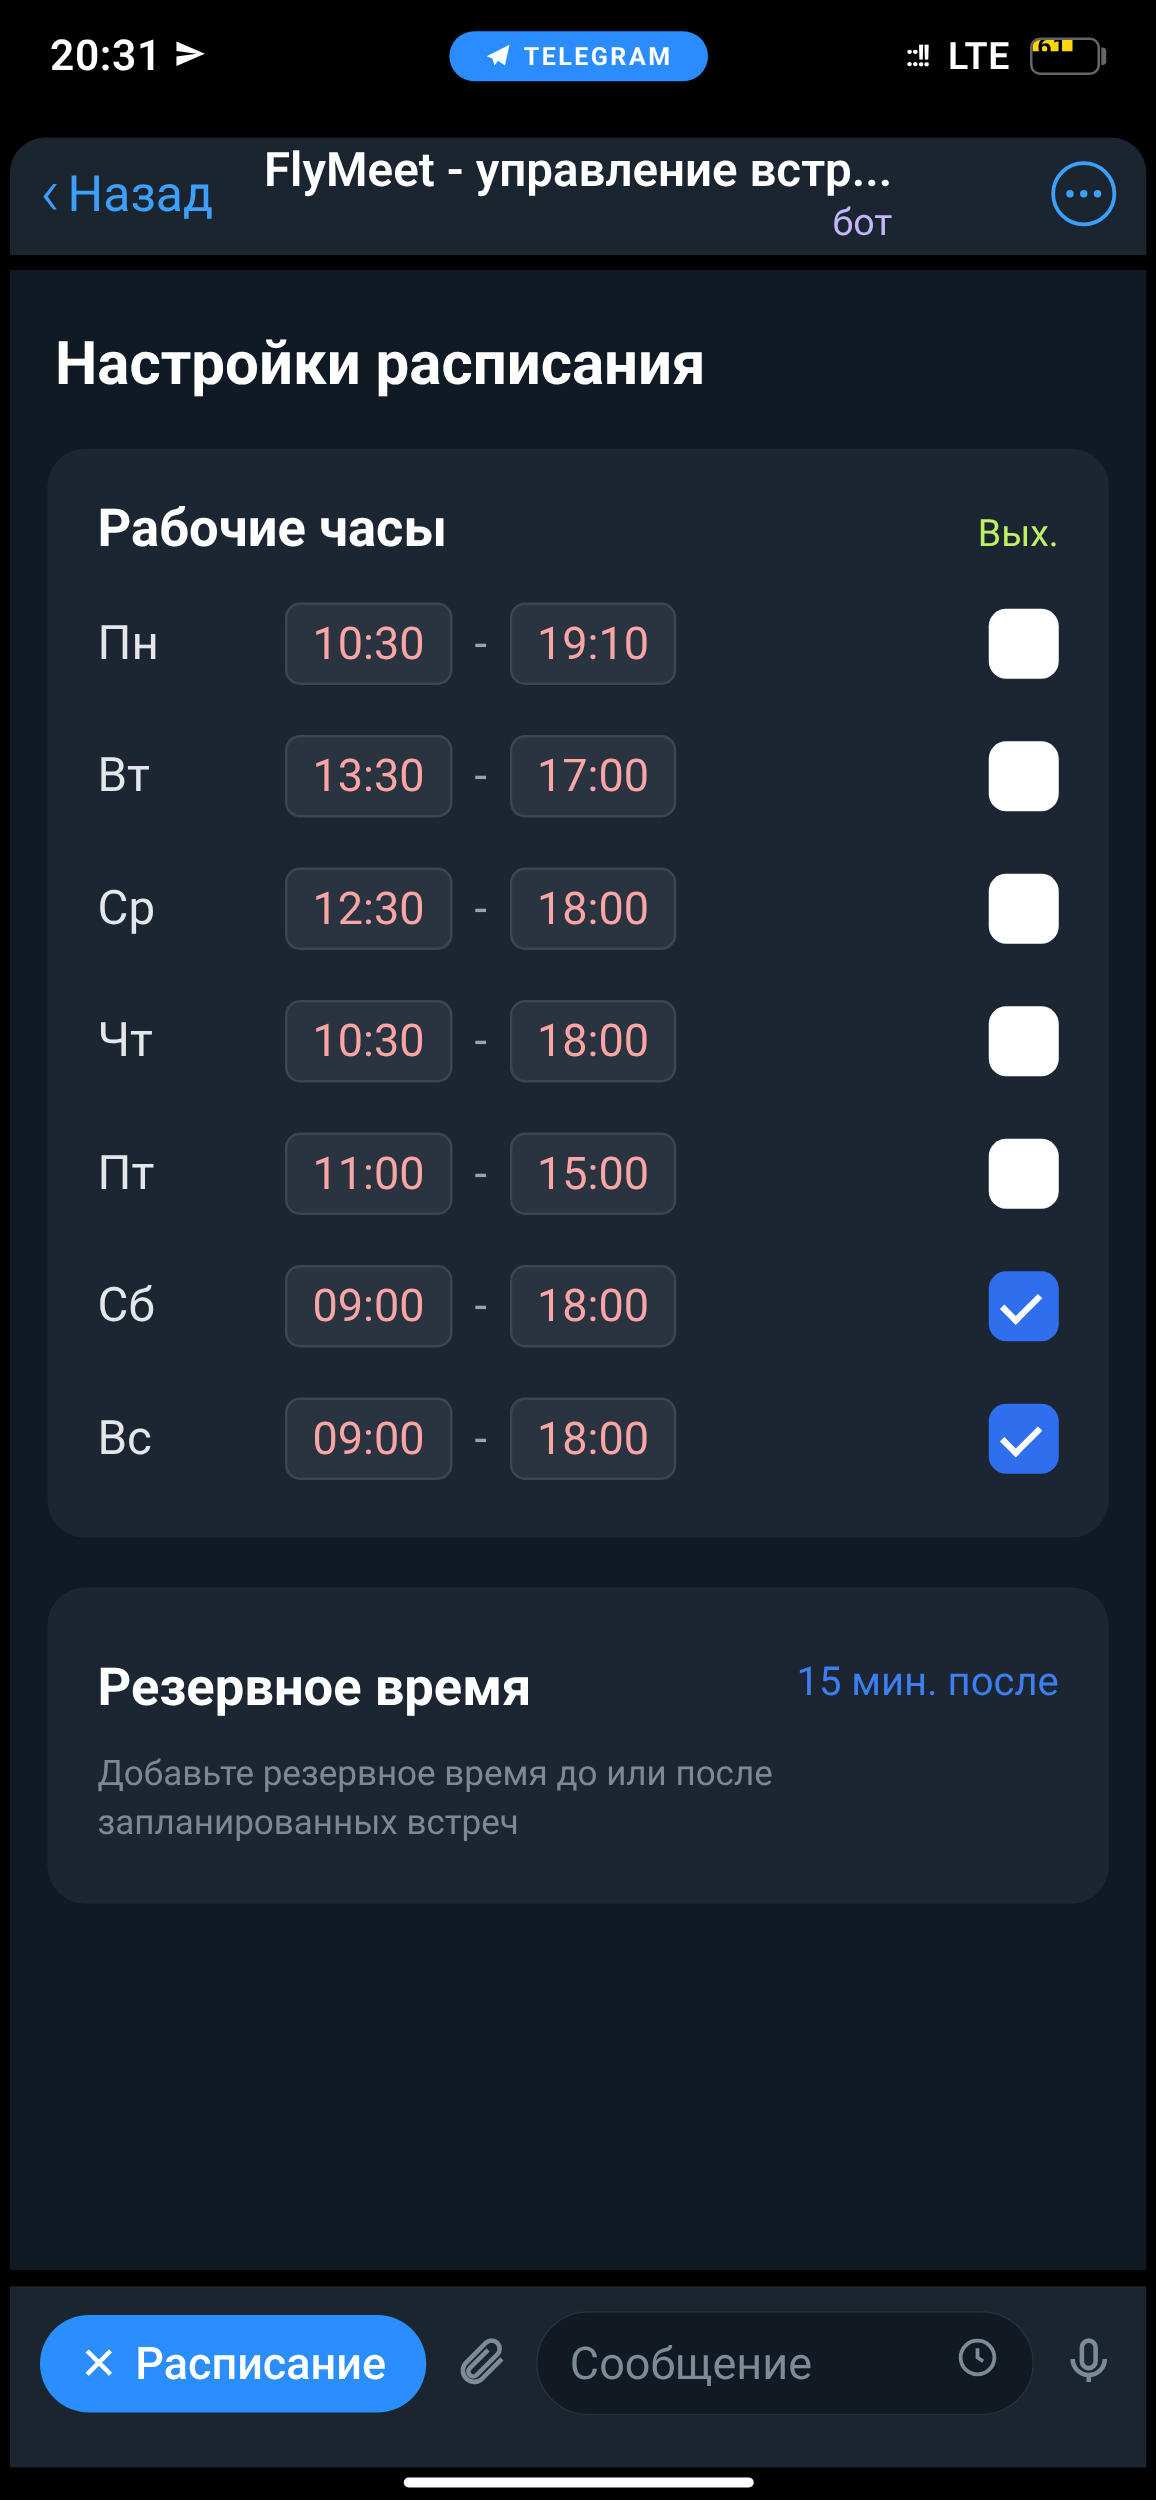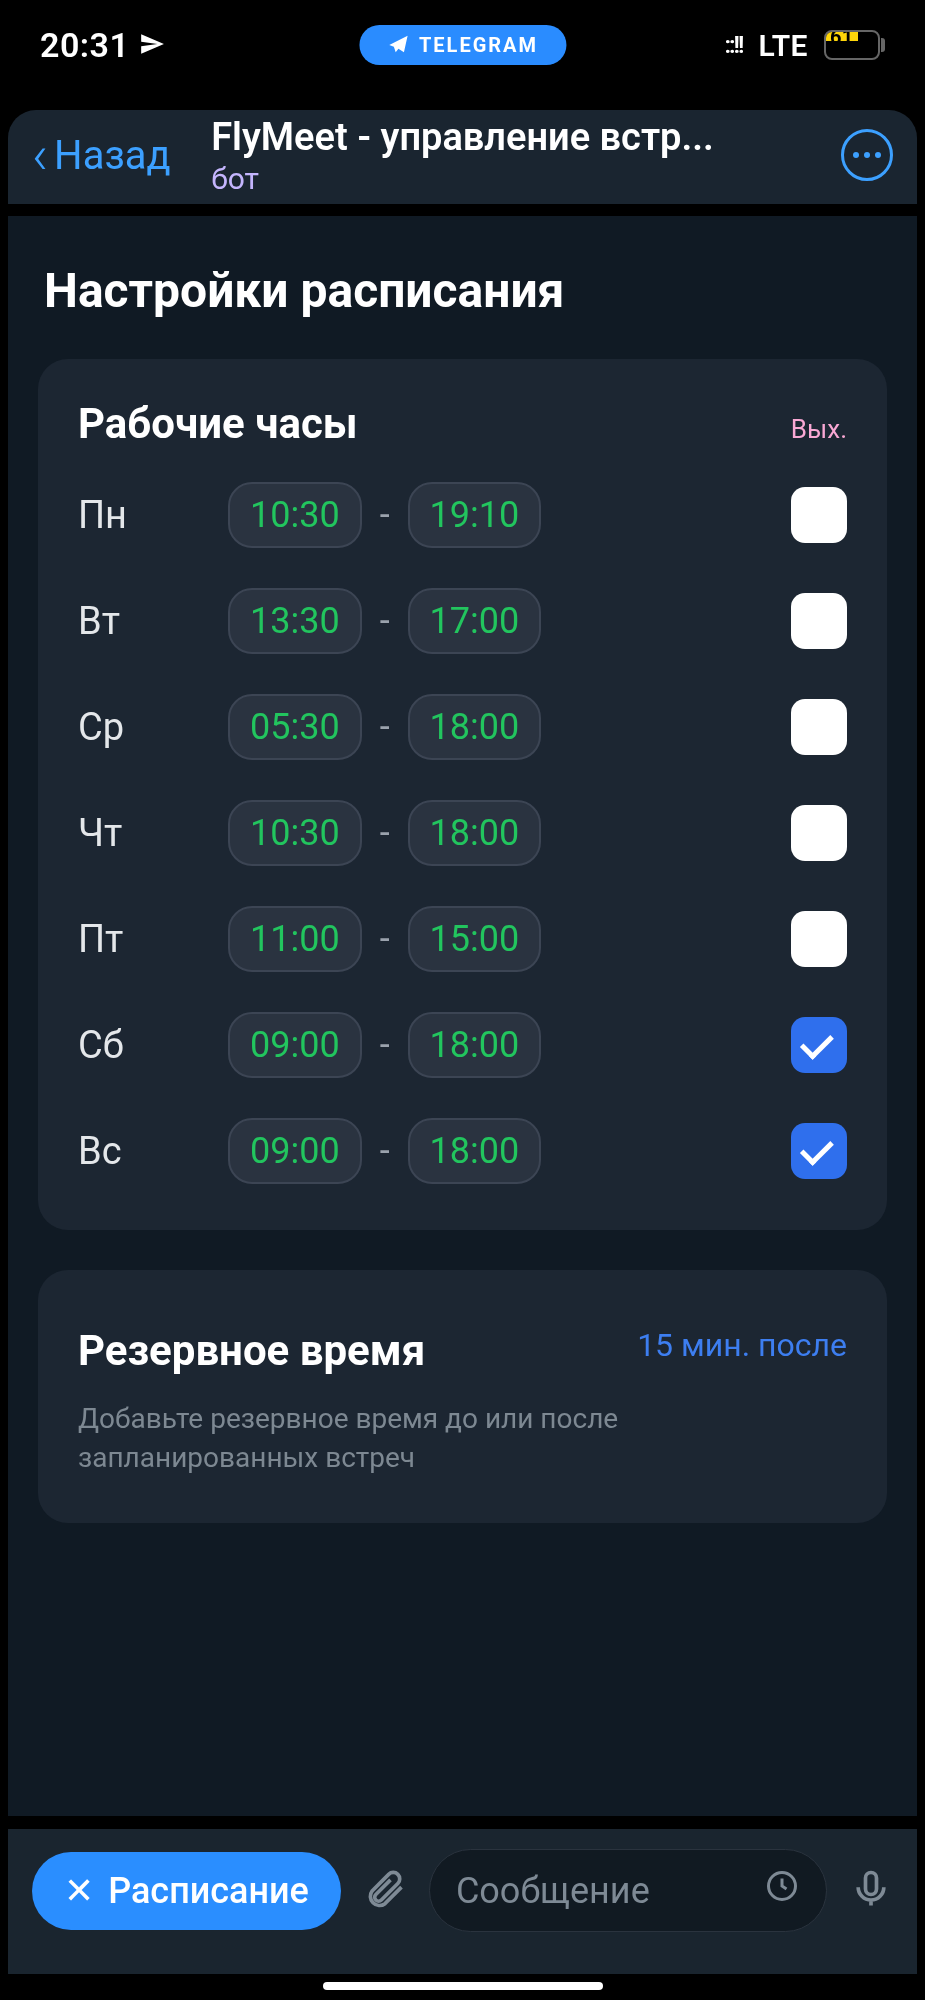--- a/index.html
+++ b/index.html
@@ -15,40 +15,40 @@
   .lte { font-size: 30px; font-weight: 600; margin-left: 6px; }
   .battery { display: inline-flex; align-items: center; margin-left: 6px; }
   .battery-body { width: 56px; height: 30px; border: 2px solid #666; border-radius: 8px; position: relative; overflow: hidden; }
   .battery-fill { position: absolute; left: 0; top: 0; bottom: 17px; width: 61%; background: #ffd60a; display: flex; align-items: center; justify-content: center; font-size: 20px; color: #000; font-weight: 700; }
   .battery-cap { width: 4px; height: 14px; background: #666; border-radius: 0 3px 3px 0; margin-left: 1px; }
 
   
   .chat-header { margin: 20px 8px 0; background: #1a2530; border-radius: 28px 28px 0 0; padding: 18px 24px 22px; display: flex; align-items: center; position: relative; }
   .back-btn { display: flex; align-items: center; gap: 6px; color: #3ca0ff; font-size: 40px; font-weight: 400; }
   .back-chevron { font-size: 54px; font-weight: 300; line-height: 1; }
-  .chat-title-wrap { position: absolute; left: 50%; transform: translateX(-50%); text-align: left; }
+  .chat-title-wrap { position: absolute; left: 50%; transform: translateX(-50%); text-align: right; }
   .chat-title { font-size: 38px; font-weight: 600; color: #fff; white-space: nowrap; }
   .chat-sub { font-size: 30px; color: #c4b5fd; margin-top: 2px; }
   .more-btn { margin-left: auto; width: 52px; height: 52px; border: 3px solid #3ca0ff; border-radius: 50%; display: flex; align-items: center; justify-content: center; gap: 5px; }
   .more-btn span { width: 6px; height: 6px; background: #3ca0ff; border-radius: 50%; }
 
   
   .webview { margin: 12px 8px 0; background: #101a24; border-radius: 0; padding: 46px 0 0; height: 1600px; overflow: hidden; }
   .page-title { font-size: 48px; font-weight: 700; padding: 0 36px 40px; }
 
   .card { background: #1c2632; margin: 0 30px 40px; border-radius: 30px; padding: 40px 40px 46px; }
   .card-header { display: flex; align-items: baseline; justify-content: space-between; margin-bottom: 34px; }
   .card-title { font-size: 42px; font-weight: 700; }
-  .card-title-right { font-size: 26px; color: #f9a8d4; }
+  .card-title-right { font-size: 30px; color: #bef264; }
 
   .day-row { display: flex; align-items: center; margin-bottom: 40px; }
   .day-row:last-child { margin-bottom: 0; }
   .day-label { width: 150px; font-size: 38px; color: #e4e7ea; }
   .time-group { display: flex; align-items: center; gap: 18px; flex: 0 0 auto; }
-  .time-chip { border: 2px solid #3c4554; background: #2a3340; border-radius: 24px; padding: 10px 20px; font-size: 36px; color: #22c55e; min-width: 120px; text-align: center; }
+  .time-chip { border: 2px solid #3c4554; background: #2a3340; border-radius: 12px; padding: 10px 20px; font-size: 36px; color: #fca5a5; min-width: 120px; text-align: center; }
   .time-sep { font-size: 36px; color: #9aa2ad; }
   .day-check { margin-left: auto; width: 56px; height: 56px; border-radius: 14px; background: #fff; display: flex; align-items: center; justify-content: center; }
   .day-check.checked { background: #2f6fed; }
   .check-mark { width: 30px; height: 18px; border-left: 5px solid #fff; border-bottom: 5px solid #fff; transform: rotate(-45deg) translateY(-3px); display: none; }
   .day-check.checked .check-mark { display: block; }
 
   .card2-header { display: flex; align-items: flex-start; justify-content: space-between; margin-top: 16px; }
   .buffer-link { color: #3d7ef0; font-size: 32px; }
   .card-desc { color: #7d8892; font-size: 28px; line-height: 1.4; margin-top: 24px; }
 
@@ -131,21 +131,21 @@
           <div class="time-group">
             <div class="time-chip">13:30</div>
             <div class="time-sep">-</div>
             <div class="time-chip">17:00</div>
           </div>
           <div class="day-check"></div>
         </div>
         <div class="day-row">
           <div class="day-label">Ср</div>
           <div class="time-group">
-            <div class="time-chip">05:30</div>
+            <div class="time-chip">12:30</div>
             <div class="time-sep">-</div>
             <div class="time-chip">18:00</div>
           </div>
           <div class="day-check"></div>
         </div>
         <div class="day-row">
           <div class="day-label">Чт</div>
           <div class="time-group">
             <div class="time-chip">10:30</div>
             <div class="time-sep">-</div>

